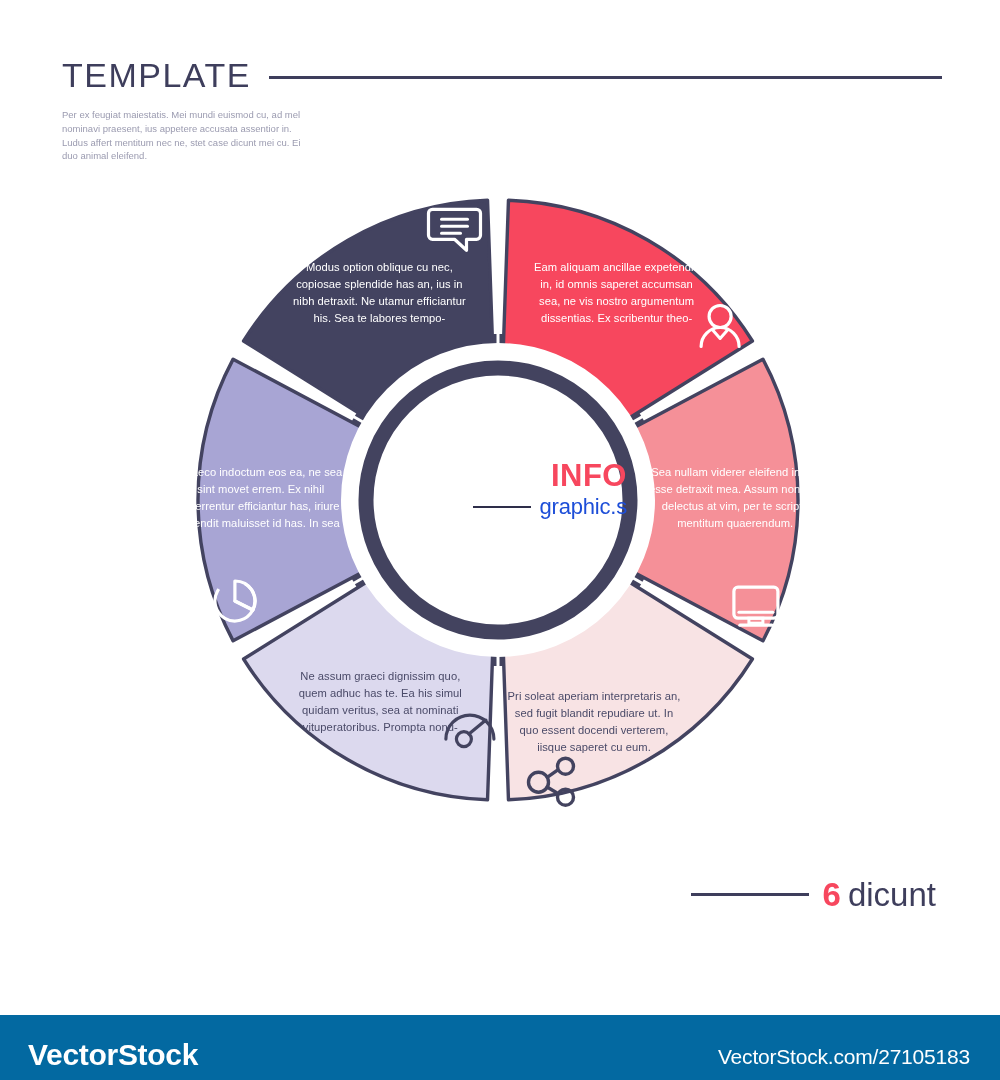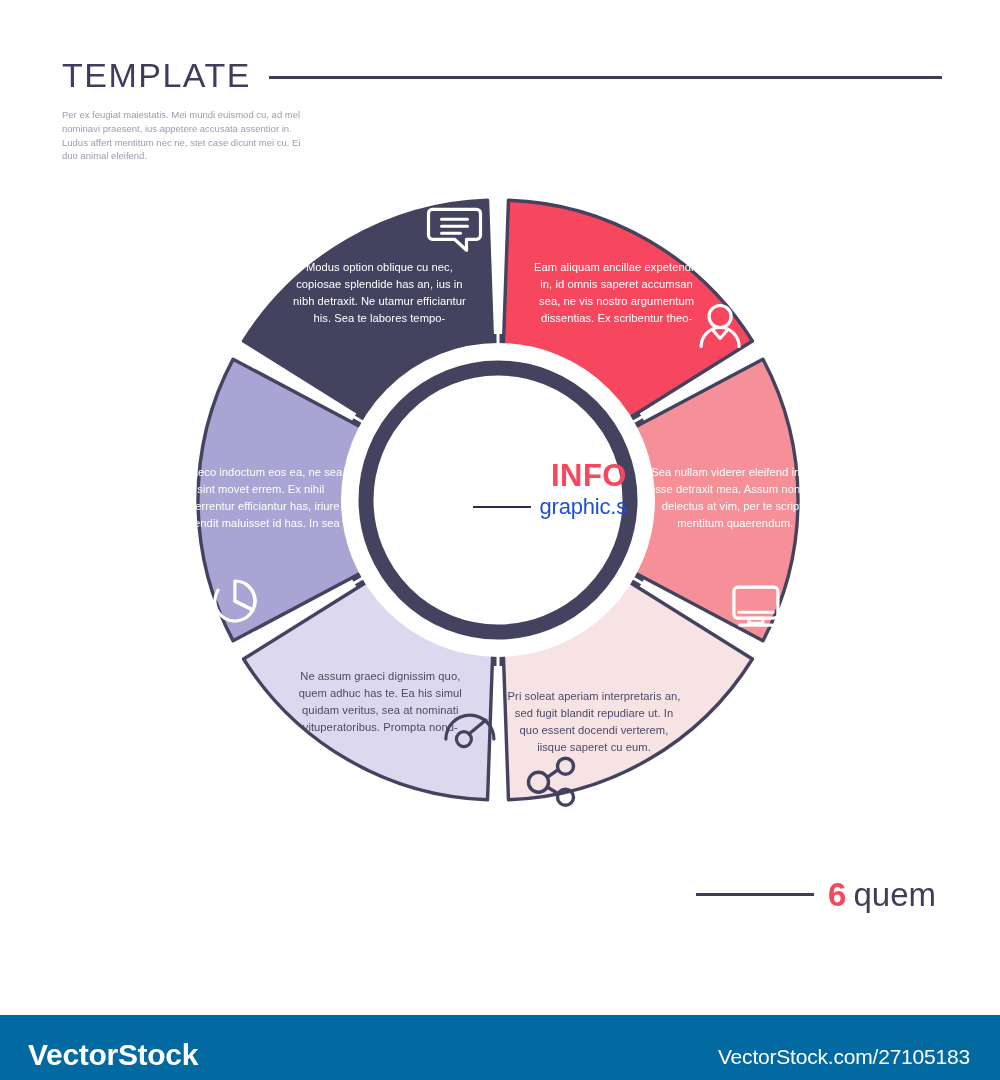--- a/index.html
+++ b/index.html
@@ -198,21 +198,21 @@
       <div class="c-graphic-row">
         <span class="c-dash"></span>
         <span class="c-graphic">graphic.s</span>
       </div>
     </div>
   </div>
 
   <div class="footer">
     <span class="f-rule"></span>
     <span class="f-num">6</span>
-    <span class="f-word">quem</span>
+    <span class="f-word">dicunt</span>
   </div>
 
   <div class="wm">
     <div class="wm-left">VectorStock</div>
     <div class="wm-right">VectorStock.com/27105183</div>
   </div>
 
 </div>
 
 </body></html>

